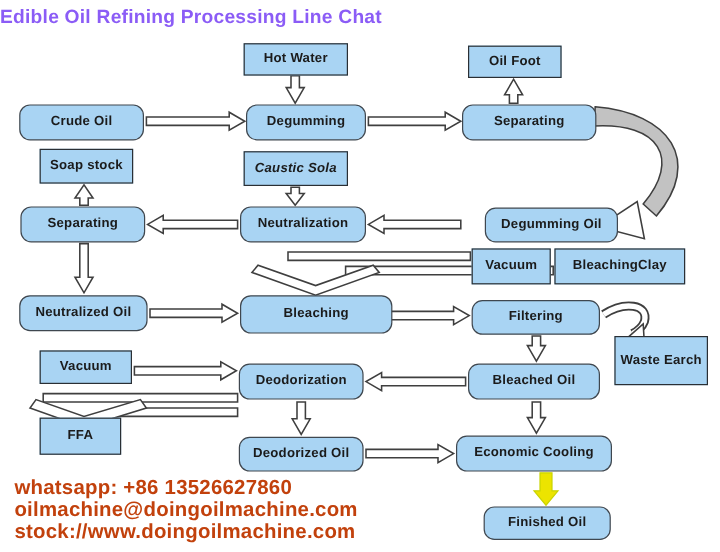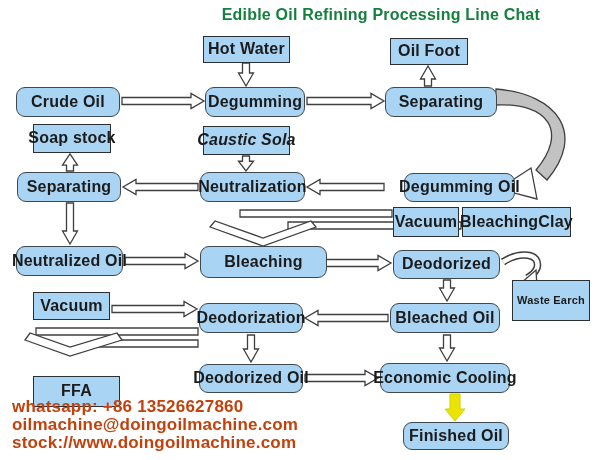--- a/index.html
+++ b/index.html
@@ -3,27 +3,27 @@
 <meta charset="utf-8">
 <style>
   html,body{margin:0;padding:0;}
   body{
     width:600px;height:460px;position:relative;background:#ffffff;
     font-family:"Liberation Sans","DejaVu Sans",sans-serif;overflow:hidden;
   }
   #canvas{position:absolute;left:0;top:0;width:600px;height:460px;}
   #arrow-layer{position:absolute;left:0;top:0;width:600px;height:460px;}
   .title{
-    position:absolute;left:0;top:6px;width:540px;text-align:right;
-    font-size:16px;font-weight:bold;color:#15803d;letter-spacing:.2px;
+    position:absolute;left:0;top:6px;width:540px;text-align:left;
+    font-size:16px;font-weight:bold;color:#8b5cf6;letter-spacing:.2px;
   }
   .node{
     position:absolute;box-sizing:border-box;background:#a9d4f3;
     border:1.6px solid #3f474f;display:flex;align-items:center;justify-content:center;
-    font-size:16px;font-weight:bold;color:#1b1b1b;text-align:center;line-height:1.05;
+    font-size:11px;font-weight:bold;color:#1b1b1b;text-align:center;line-height:1.05;
     letter-spacing:.2px;white-space:nowrap;
   }
   .round{border-radius:9px;}
   .rect{border-radius:0;border-color:#2a2f34;}
   
   #b-hot-water{left:203px;top:36px;width:87px;height:27px;}
   #b-oil-foot{left:390px;top:38px;width:78px;height:27px;}
   #b-crude-oil{left:16px;top:87px;width:104px;height:30px;}
   #b-degumming{left:205px;top:87px;width:100px;height:30px;}
   #b-separating-top{left:385px;top:87px;width:112px;height:30px;}
@@ -34,21 +34,21 @@
   #b-degumming-oil{left:404px;top:173px;width:111px;height:29px;}
   #b-vacuum-bleach{left:393px;top:207px;width:66px;height:30px;}
   #b-bleaching-clay{left:462px;top:207px;width:109px;height:30px;}
   #b-neutralized-oil{left:16px;top:246px;width:107px;height:30px;}
   #b-bleaching{left:200px;top:246px;width:127px;height:32px;}
   #b-filtering{left:393px;top:250px;width:107px;height:29px;}
   #b-waste-earch{left:512px;top:280px;width:78px;height:41px;font-size:11px;}
   #b-vacuum-deo{left:33px;top:292px;width:77px;height:28px;}
   #b-deodorization{left:199px;top:303px;width:104px;height:30px;}
   #b-bleached-oil{left:390px;top:303px;width:110px;height:30px;}
-  #b-ffa{left:33px;top:376px;width:87px;height:31px;}
+  #b-ffa{left:33px;top:348px;width:68px;height:31px;}
   #b-deodorized-oil{left:199px;top:364px;width:104px;height:29px;}
   #b-economic-cooling{left:380px;top:363px;width:130px;height:30px;}
   #b-finished-oil{left:403px;top:422px;width:106px;height:28px;}
   .contact{
     position:absolute;left:12px;font-size:17px;font-weight:bold;color:#c2410c;
     letter-spacing:.2px;white-space:nowrap;
   }
   #c-whatsapp{top:397px;}
   #c-email{top:415px;}
   #c-web{top:433px;}
@@ -118,21 +118,21 @@
   <div class="node round" id="b-separating-top">Separating</div>
   <div class="node rect" id="b-soap-stock">Soap stock</div>
   <div class="node rect" id="b-caustic-sola">Caustic Sola</div>
   <div class="node round" id="b-separating-mid">Separating</div>
   <div class="node round" id="b-neutralization">Neutralization</div>
   <div class="node round" id="b-degumming-oil">Degumming Oil</div>
   <div class="node rect" id="b-vacuum-bleach">Vacuum</div>
   <div class="node rect" id="b-bleaching-clay">BleachingClay</div>
   <div class="node round" id="b-neutralized-oil">Neutralized Oil</div>
   <div class="node round" id="b-bleaching">Bleaching</div>
-  <div class="node round" id="b-filtering">Deodorized</div>
+  <div class="node round" id="b-filtering">Filtering</div>
   <div class="node rect" id="b-waste-earch">Waste Earch</div>
   <div class="node rect" id="b-vacuum-deo">Vacuum</div>
   <div class="node round" id="b-deodorization">Deodorization</div>
   <div class="node round" id="b-bleached-oil">Bleached Oil</div>
   <div class="node rect" id="b-ffa">FFA</div>
   <div class="node round" id="b-deodorized-oil">Deodorized Oil</div>
   <div class="node round" id="b-economic-cooling">Economic Cooling</div>
   <div class="node round" id="b-finished-oil">Finished Oil</div>
 
   <div class="contact" id="c-whatsapp">whatsapp: +86 13526627860</div>

